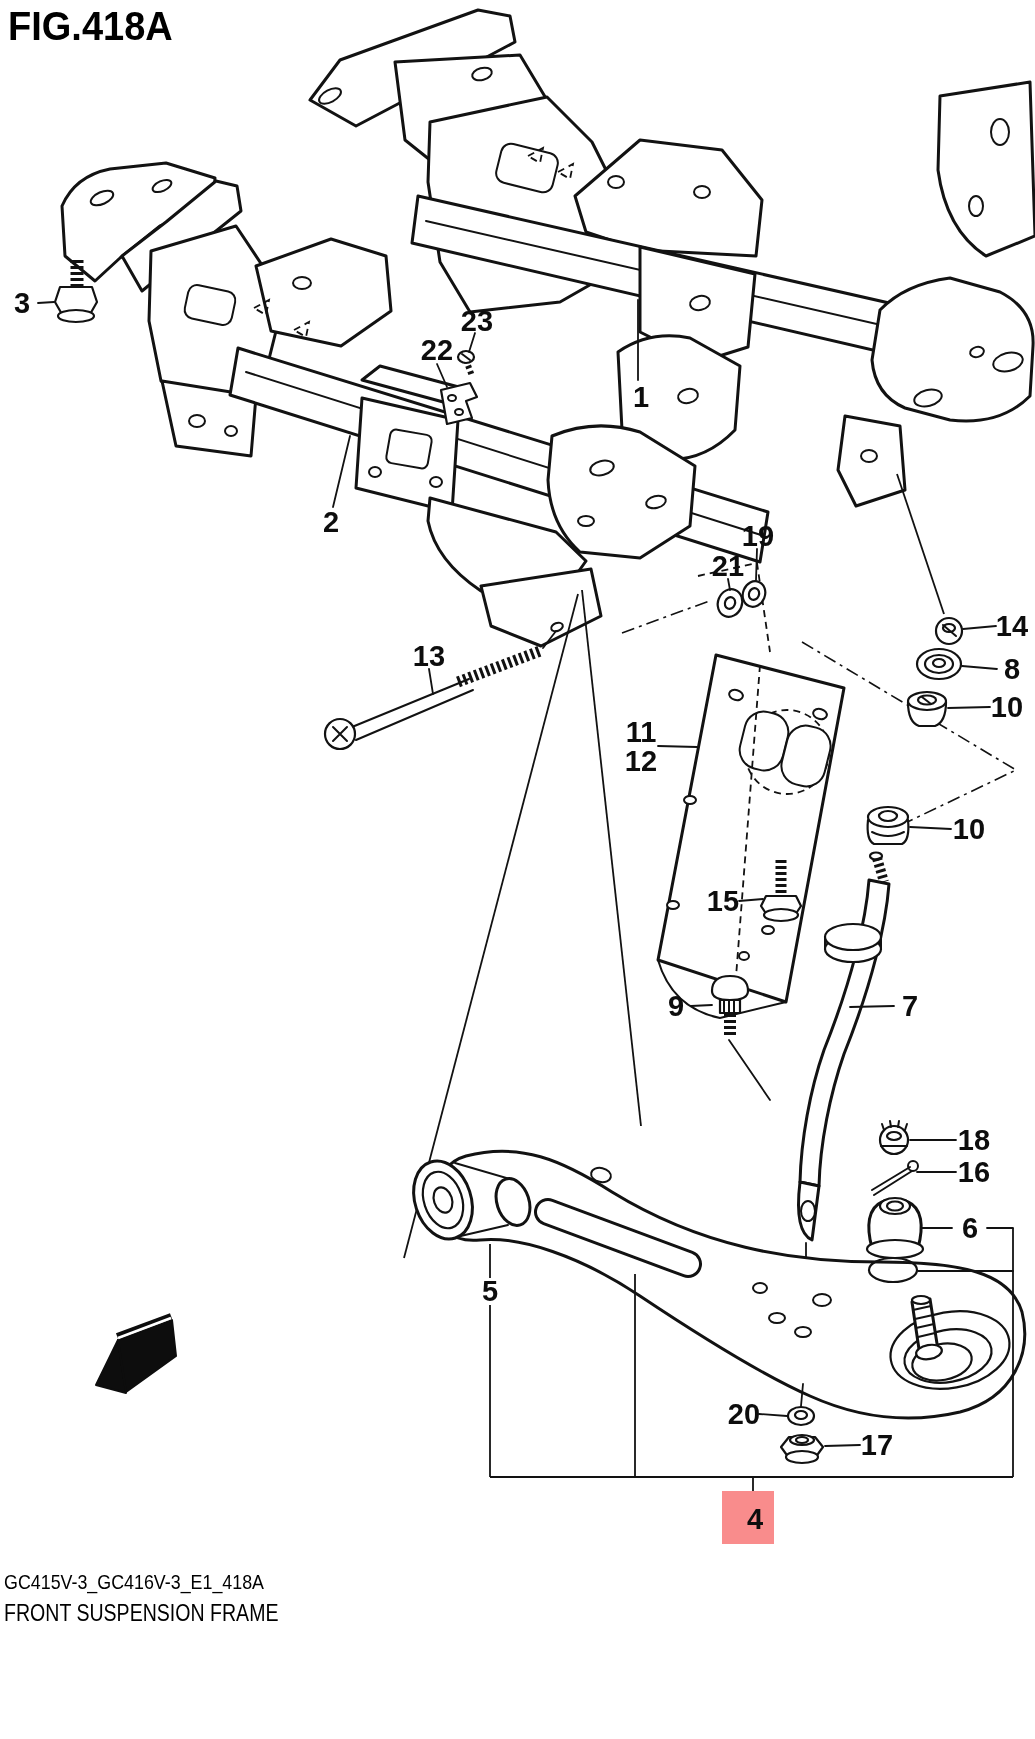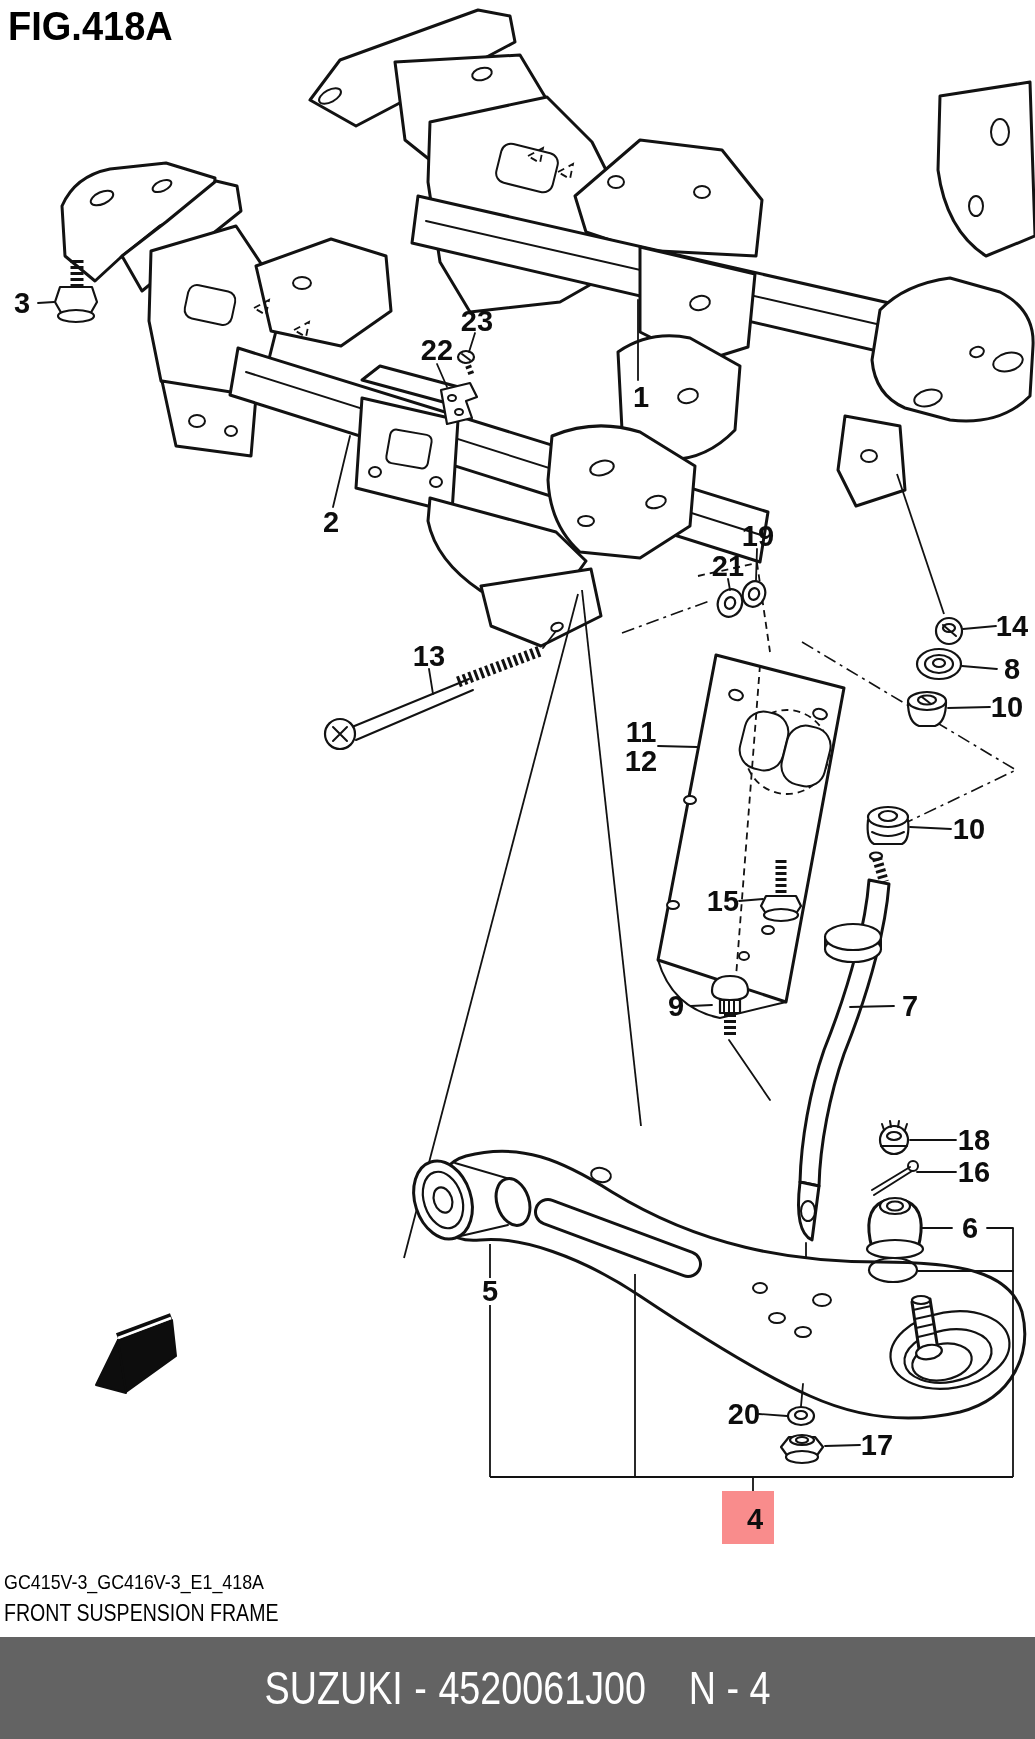--- a/index.html
+++ b/index.html
@@ -383,19 +383,14 @@
         <text x="490" y="1291" class="callout" dominant-baseline="central">5</text>
         <text x="744" y="1414" class="callout" dominant-baseline="central">20</text>
         <text x="877" y="1445" class="callout" dominant-baseline="central">17</text>
         <text x="755" y="1519" class="callout" dominant-baseline="central" fill="#8e1f1f">4</text>
       </g>
   </svg>
 
   <div id="footer-code">GC415V-3_GC416V-3_E1_418A</div>
   <div id="footer-title">FRONT SUSPENSION FRAME</div>
 
-  <div id="footer-bar" style="background: rgb(99, 99, 99); color: rgb(255, 255, 255);">
-    <div class="bar-inner">
-      <span>SUZUKI</span><span class="sep">-</span><span>4520061J00</span><span class="page-ref">N - 4</span>
-    </div>
-  </div>
 
 </div>
 
 </body></html>

